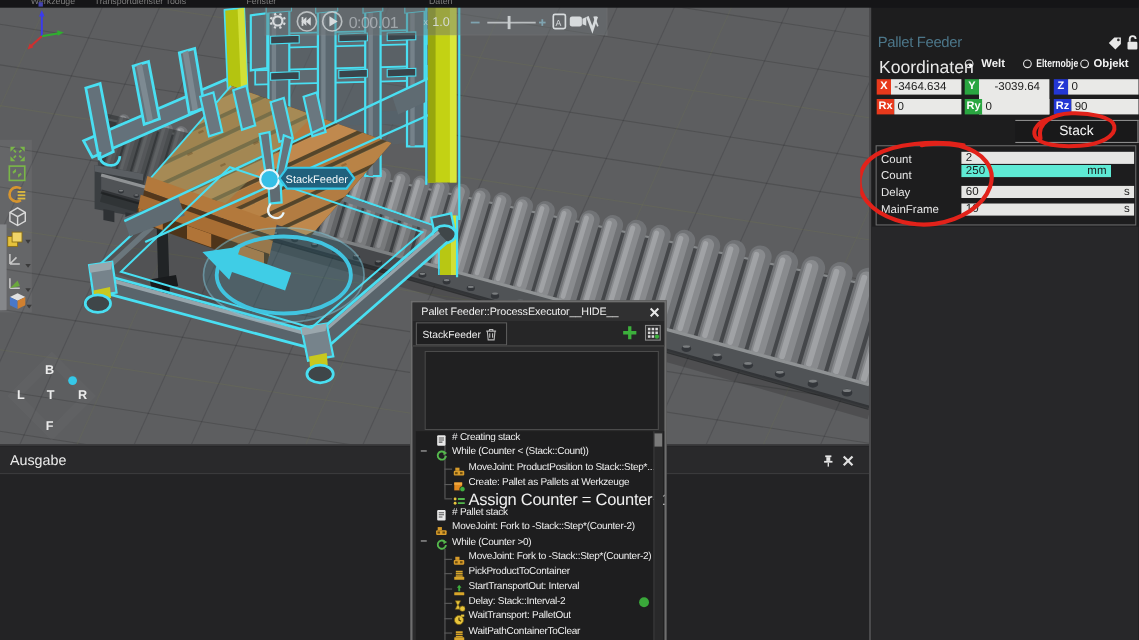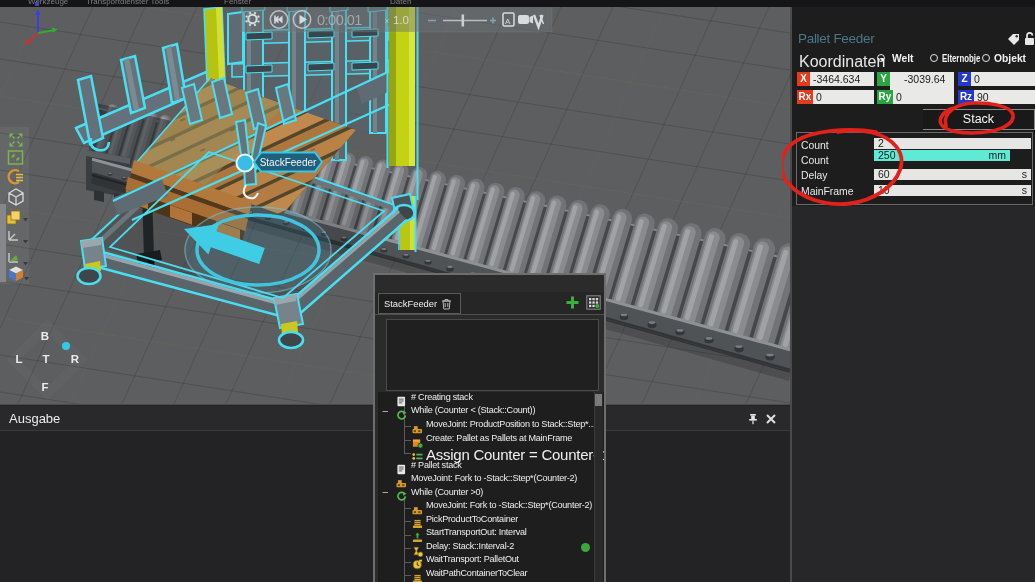--- a/index.html
+++ b/index.html
@@ -541,20 +541,26 @@
 <svg width="260" height="230" viewBox="0 0 260 230" style="position:absolute;left:-10px;top:0;pointer-events:none">
 <path d="M 164,126 C 160,112 175,103.5 192,103 C 208,102.5 229,106 231,114.5
          C 233,124 218,131 200,132.5 C 181,134 163,131.5 159,124 C 156,117.5 163,110 172,108" fill="none" stroke="#e2221a" stroke-width="3.6" stroke-linecap="round"></path>
 <path d="M 94,132 C 66,127 30,131 14,141 C -2,151 -5,169 6,183
          C 18,198 44,206.5 68,203.5 C 92,200 112,187 118,170
          C 124,153 112,138 90,132.5 C 78,130 64,130 56,132" fill="none" stroke="#e2221a" stroke-width="3.8" stroke-linecap="round"></path>
 </svg>
 </div>
 
 <div class="abs" style="left:373px;top:273px;width:233px;height:312px;background:#2b2b2c;border:2px solid #6e6e6e;z-index:10;overflow:hidden">
+  <div class="abs" style="left:0;top:0;width:229px;height:17px;background:#303031">
+    <div class="abs" style="left:8px;top:3px;font-size:9.8px;letter-spacing:-0.1px;color:#f0f0f0;white-space:nowrap">Pallet Feeder::ProcessExecutor__HIDE__</div>
+    <svg class="abs" style="left:215px;top:4px" width="10" height="10" viewBox="0 0 10 10">
+        <path d="M 1.5,1.5 L 8.5,8.5 M 8.5,1.5 L 1.5,8.5" stroke="#e8e8e8" stroke-width="1.8"></path>
+      </svg>
+  </div>
   <div class="abs" style="left:0;top:17px;width:229px;height:23px;background:#262627;border-bottom:1px solid #4f4f4f">
     <div class="abs" style="left:3px;top:1px;width:83px;height:21px;background:#1f1f20;border:1px solid #5a5a5a">
       <div class="abs" style="left:5px;top:4px;font-size:9.4px;color:#efefef">StackFeeder</div>
       <svg class="abs" style="left:62px;top:4px" width="11" height="12" viewBox="0 0 11 12">
           <path d="M 2,3 h 7 l -0.8,8 h -5.4 z M 1,3 h 9 M 4,3 v -1.4 h 3 v 1.4 M 4.2,5 v 4 M 6.8,5 v 4" stroke="#b8b8b8" stroke-width="1" fill="none"></path>
         </svg>
     </div>
     <div class="abs" style="left:190px;top:3px;width:15px;height:15px"><svg width="15" height="15" viewBox="0 0 15 15">
           <path d="M 7.5,1.5 v 12 M 1.5,7.5 h 12" stroke="#3cb03c" stroke-width="3"></path>
         </svg></div>
@@ -605,21 +611,21 @@
         <rect x="2" y="2" width="4" height="3" fill="#d79b2a"></rect>
         <rect x="1.8" y="6.2" width="2.4" height="2" fill="#6b4d10"></rect>
         <rect x="6.5" y="6.2" width="2.4" height="2" fill="#6b4d10"></rect>
       </svg></div>
     <div style="position:absolute;left:51px;top:144.0px;font-size:9.1px;letter-spacing:-0.25px;color:#efefef;white-space:nowrap">MoveJoint: ProductPosition to Stack::Step*...</div>
 <div style="position:absolute;left:37px;top:159.0px;width:11px;height:11px"><svg width="11" height="11" viewBox="0 0 11.5 11">
         <rect x="1" y="2.5" width="7.5" height="7.5" fill="#e0881e"></rect>
         <rect x="1" y="2.5" width="7.5" height="2.2" fill="#f0a93e"></rect>
         <circle cx="8.8" cy="8.8" r="2.6" fill="#3fae3f" stroke="#1e1e1e" stroke-width="0.7"></circle>
       </svg></div>
-    <div style="position:absolute;left:51px;top:157.5px;font-size:9.1px;letter-spacing:-0.25px;color:#efefef;white-space:nowrap">Create: Pallet as Pallets at MainFrame</div>
+    <div style="position:absolute;left:51px;top:157.5px;font-size:9.1px;letter-spacing:-0.25px;color:#efefef;white-space:nowrap">Create: Pallet as Pallets at Werkzeuge</div>
 <div style="position:absolute;left:37px;top:172.6px;width:11px;height:11px"><svg width="11" height="11" viewBox="0 0 11.5 11">
         <circle cx="1.8" cy="3.5" r="1.4" fill="#e8c53c"></circle>
         <circle cx="1.8" cy="7.5" r="1.4" fill="#e8c53c"></circle>
         <line x1="4.5" y1="3.5" x2="11" y2="3.5" stroke="#55b84d" stroke-width="1.8"></line>
         <line x1="4.5" y1="7.5" x2="11" y2="7.5" stroke="#55b84d" stroke-width="1.8"></line>
       </svg></div>
     <div style="position:absolute;left:51px;top:171.1px;font-size:15px;letter-spacing:-0.25px;color:#efefef;white-space:nowrap">Assign Counter = Counter+1</div>
 <div style="position:absolute;left:21px;top:186.1px;width:11px;height:11px"><svg width="11" height="11" viewBox="0 0 11.5 11">
         <rect x="1.5" y="0.5" width="8" height="10" rx="1" fill="#e8e8e8"></rect>
         <line x1="3" y1="3" x2="8" y2="3" stroke="#555" stroke-width="1"></line>

